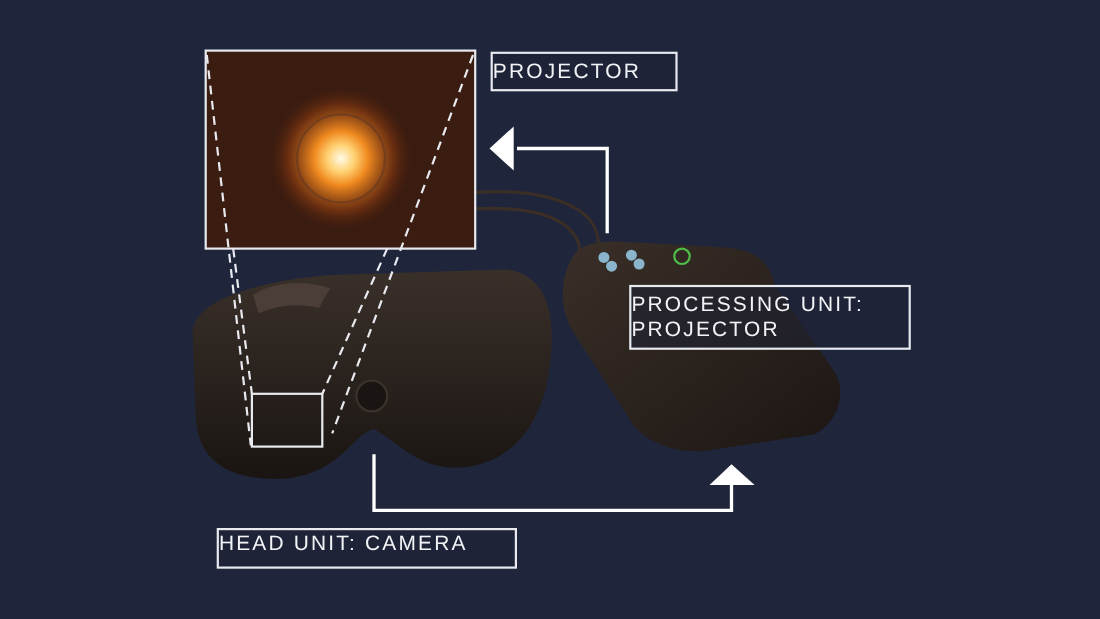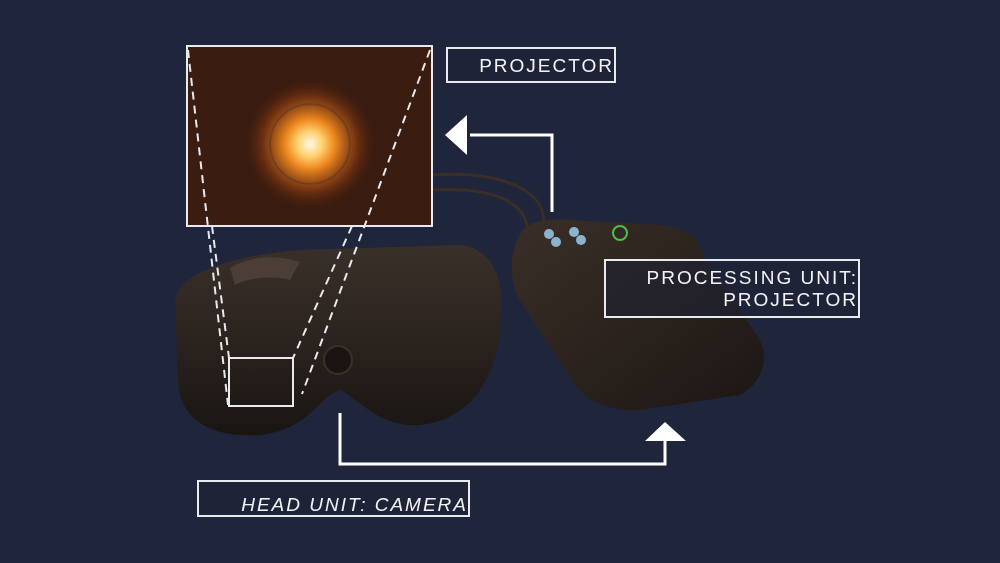--- a/index.html
+++ b/index.html
@@ -1,17 +1,17 @@
 <!DOCTYPE html>
 <html><head>
   <meta charset="utf-8">
   <style>
     html, body { margin:0; padding:0; }
     body { width:1000px; height:563px; background:#1f253a; position:relative; overflow:hidden; font-family:"Liberation Sans", sans-serif; }
-    .label { position:absolute; border:2px solid #e8eaf0; color:#f2f3f6; letter-spacing:2px; text-align:right; box-sizing:border-box; background:rgba(30,35,55,0.55); font-size:19px; line-height:22px; }
+    .label { position:absolute; border:2px solid #e8eaf0; color:#f2f3f6; letter-spacing:2px; text-align:left; box-sizing:border-box; background:rgba(30,35,55,0.55); font-size:19px; line-height:22px; }
     svg { position:absolute; left:0; top:0; }
   </style>
 </head>
 <body>
 
 <svg width="1000" height="563">
   <defs>
     <radialGradient id="glow" cx="0.5" cy="0.5" r="0.5">
       <stop offset="0" stop-color="#fffbe8"></stop>
       <stop offset="0.18" stop-color="#ffd070"></stop>
@@ -75,20 +75,20 @@
   <g fill="#ffffff" stroke="#ffffff">
     <polyline points="340,413 340,464 665,464 665,440" fill="none" stroke-width="3"></polyline>
     <polygon points="665,422 645,441 686,441" stroke="none"></polygon>
   </g>
 </svg>
 
 <div class="label" style="left:446px; top:47px; width:170px; height:36px; padding-top:6px;">
   <span>PROJECTOR</span>
 </div>
 
-<div class="label" style="left:604px; top:259px; width:256px; height:59px; padding-top:6px;">
+<div class="label" style="left:572px; top:259px; width:256px; height:59px; padding-top:6px;">
   <div>PROCESSING UNIT:</div>
   <div>PROJECTOR</div>
 </div>
 
-<div class="label" style="left:197px; top:480px; width:273px; height:37px; padding-top:12px;font-style:italic;">
+<div class="label" style="left:197px; top:480px; width:273px; height:37px; padding-top:2px;">
   <span>HEAD UNIT: CAMERA</span>
 </div>
 
 </body></html>

